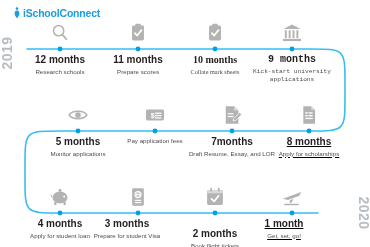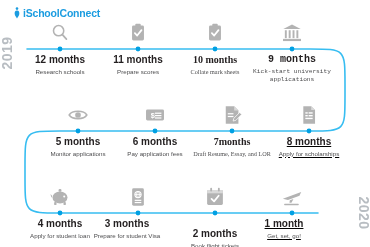--- a/index.html
+++ b/index.html
@@ -210,33 +210,32 @@
       <div style="position: absolute; left: 155px; top: 104px; width: 0px; height: 22px;">
         <svg class="stop-icon" viewBox="0 0 24 24">
           <rect x="2.2" y="6" width="19.6" height="12" rx="1.6" fill="#b3b3b3"></rect>
           <text x="7.4" y="15.4" font-family="Liberation Sans, sans-serif" font-size="8" font-weight="bold" fill="#ffffff">$</text>
           <rect x="12" y="9.4" width="7" height="1.3" fill="#ffffff"></rect>
           <rect x="12" y="12" width="7" height="1.3" fill="#ffffff"></rect>
           <rect x="12" y="14.6" width="7" height="1.3" fill="#ffffff"></rect>
         </svg>
       </div>
       <div class="stop" style="left: 155px; top: 136px;">
-        <div class="stop-title">6 months</div>
         <div class="stop-sub">Pay application fees</div>
       </div>
       <div style="position: absolute; left: 232px; top: 104px; width: 0px; height: 22px;">
         <svg class="stop-icon" viewBox="0 0 24 24">
           <path d="M5.2 2.4 h9.2 l4.6 4.6 v14.6 h-13.8 z" fill="#b3b3b3"></path>
           <path d="M14.4 2.4 v4.6 h4.6 z" fill="#d9d9d9"></path>
           <rect x="7.4" y="10" width="6.2" height="1.3" fill="#ffffff"></rect>
           <rect x="7.4" y="13" width="6.2" height="1.3" fill="#ffffff"></rect>
           <path d="M20.4 9.2 l2.2 2.2 l-6.4 6.4 l-3 0.8 l0.8 -3 z" fill="#b3b3b3" stroke="#ffffff" stroke-width="0.8"></path>
         </svg>
       </div>
-      <div class="stop" style="left: 232px; top: 136px; font-family: Liberation Serif, serif;">
+      <div class="stop" style="left: 232px; top: 136px;">
         <div class="stop-title">7months</div>
         <div class="stop-sub">Draft Resume, Essay, and LOR</div>
       </div>
       <div style="position: absolute; left: 309px; top: 104px; width: 0px; height: 22px;">
         <svg class="stop-icon" viewBox="0 0 24 24">
           <path d="M5.8 2.4 h8.6 l4.2 4.2 v15 h-12.8 z" fill="#b3b3b3"></path>
           <path d="M14.4 2.4 v4.2 h4.2 z" fill="#d9d9d9"></path>
           <rect x="8" y="9" width="2.6" height="1.5" fill="#ffffff"></rect>
           <rect x="11.6" y="9" width="4.4" height="1.5" fill="#ffffff"></rect>
           <rect x="8" y="12" width="2.6" height="1.5" fill="#ffffff"></rect>

